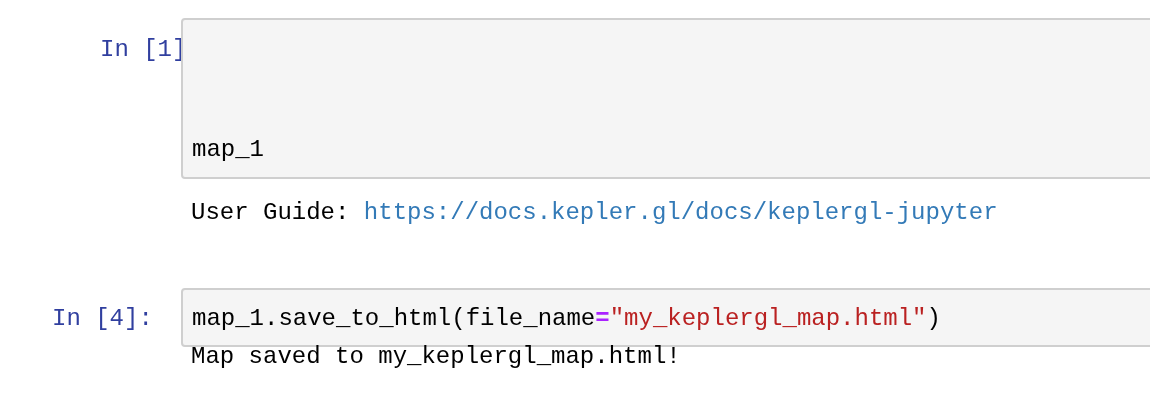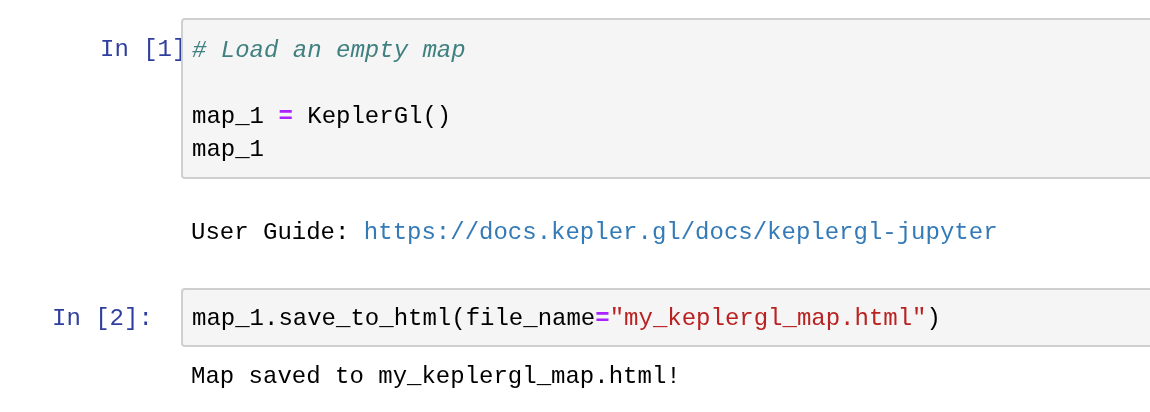--- a/index.html
+++ b/index.html
@@ -41,36 +41,33 @@
     }
     .cm-comment { color: #408080; font-style: italic; }
     .cm-keyword { color: #008000; font-weight: bold; }
     .cm-operator { color: #aa22ff; font-weight: bold; }
     .cm-string { color: #ba2121; }
     .output {
       position: absolute;
       left: 191px;
       white-space: pre;
       line-height: 33px;
-      margin-top: 20px;
     }
     .link { color: #337ab7; }
   </style>
 </head>
 <body>
 
 <div>
   <div class="prompt" style="top:33px;margin-left:48px;">In [1]:</div>
   <div class="input-box" style="top:18px; height:161px;">
-    <div class="code-line" style="top:14px;"><span class="cm-comment"># Load an empty map</span></div>
-    <div class="code-line" style="top:80px;"><span>map_1 </span><span class="cm-operator">=</span><span> KeplerGl()</span></div>
     <div class="code-line" style="top:113px;"><span>map_1</span></div>
   </div>
   <div class="output" style="top:196px;"><span>User Guide: </span><span class="link">https://docs.kepler.gl/docs/keplergl-jupyter</span></div>
 </div>
 
 <div>
-  <div class="prompt" style="top:302px;">In [2]:</div>
+  <div class="prompt" style="top:302px;">In [4]:</div>
   <div class="input-box" style="top:288px; height:59px;">
     <div class="code-line" style="top:12px;"><span>map_1.save_to_html(file_name</span><span class="cm-operator">=</span><span class="cm-string">"my_keplergl_map.html"</span><span>)</span></div>
   </div>
   <div class="output" style="top:340px;">Map saved to my_keplergl_map.html!</div>
 </div>
 
 </body></html>

